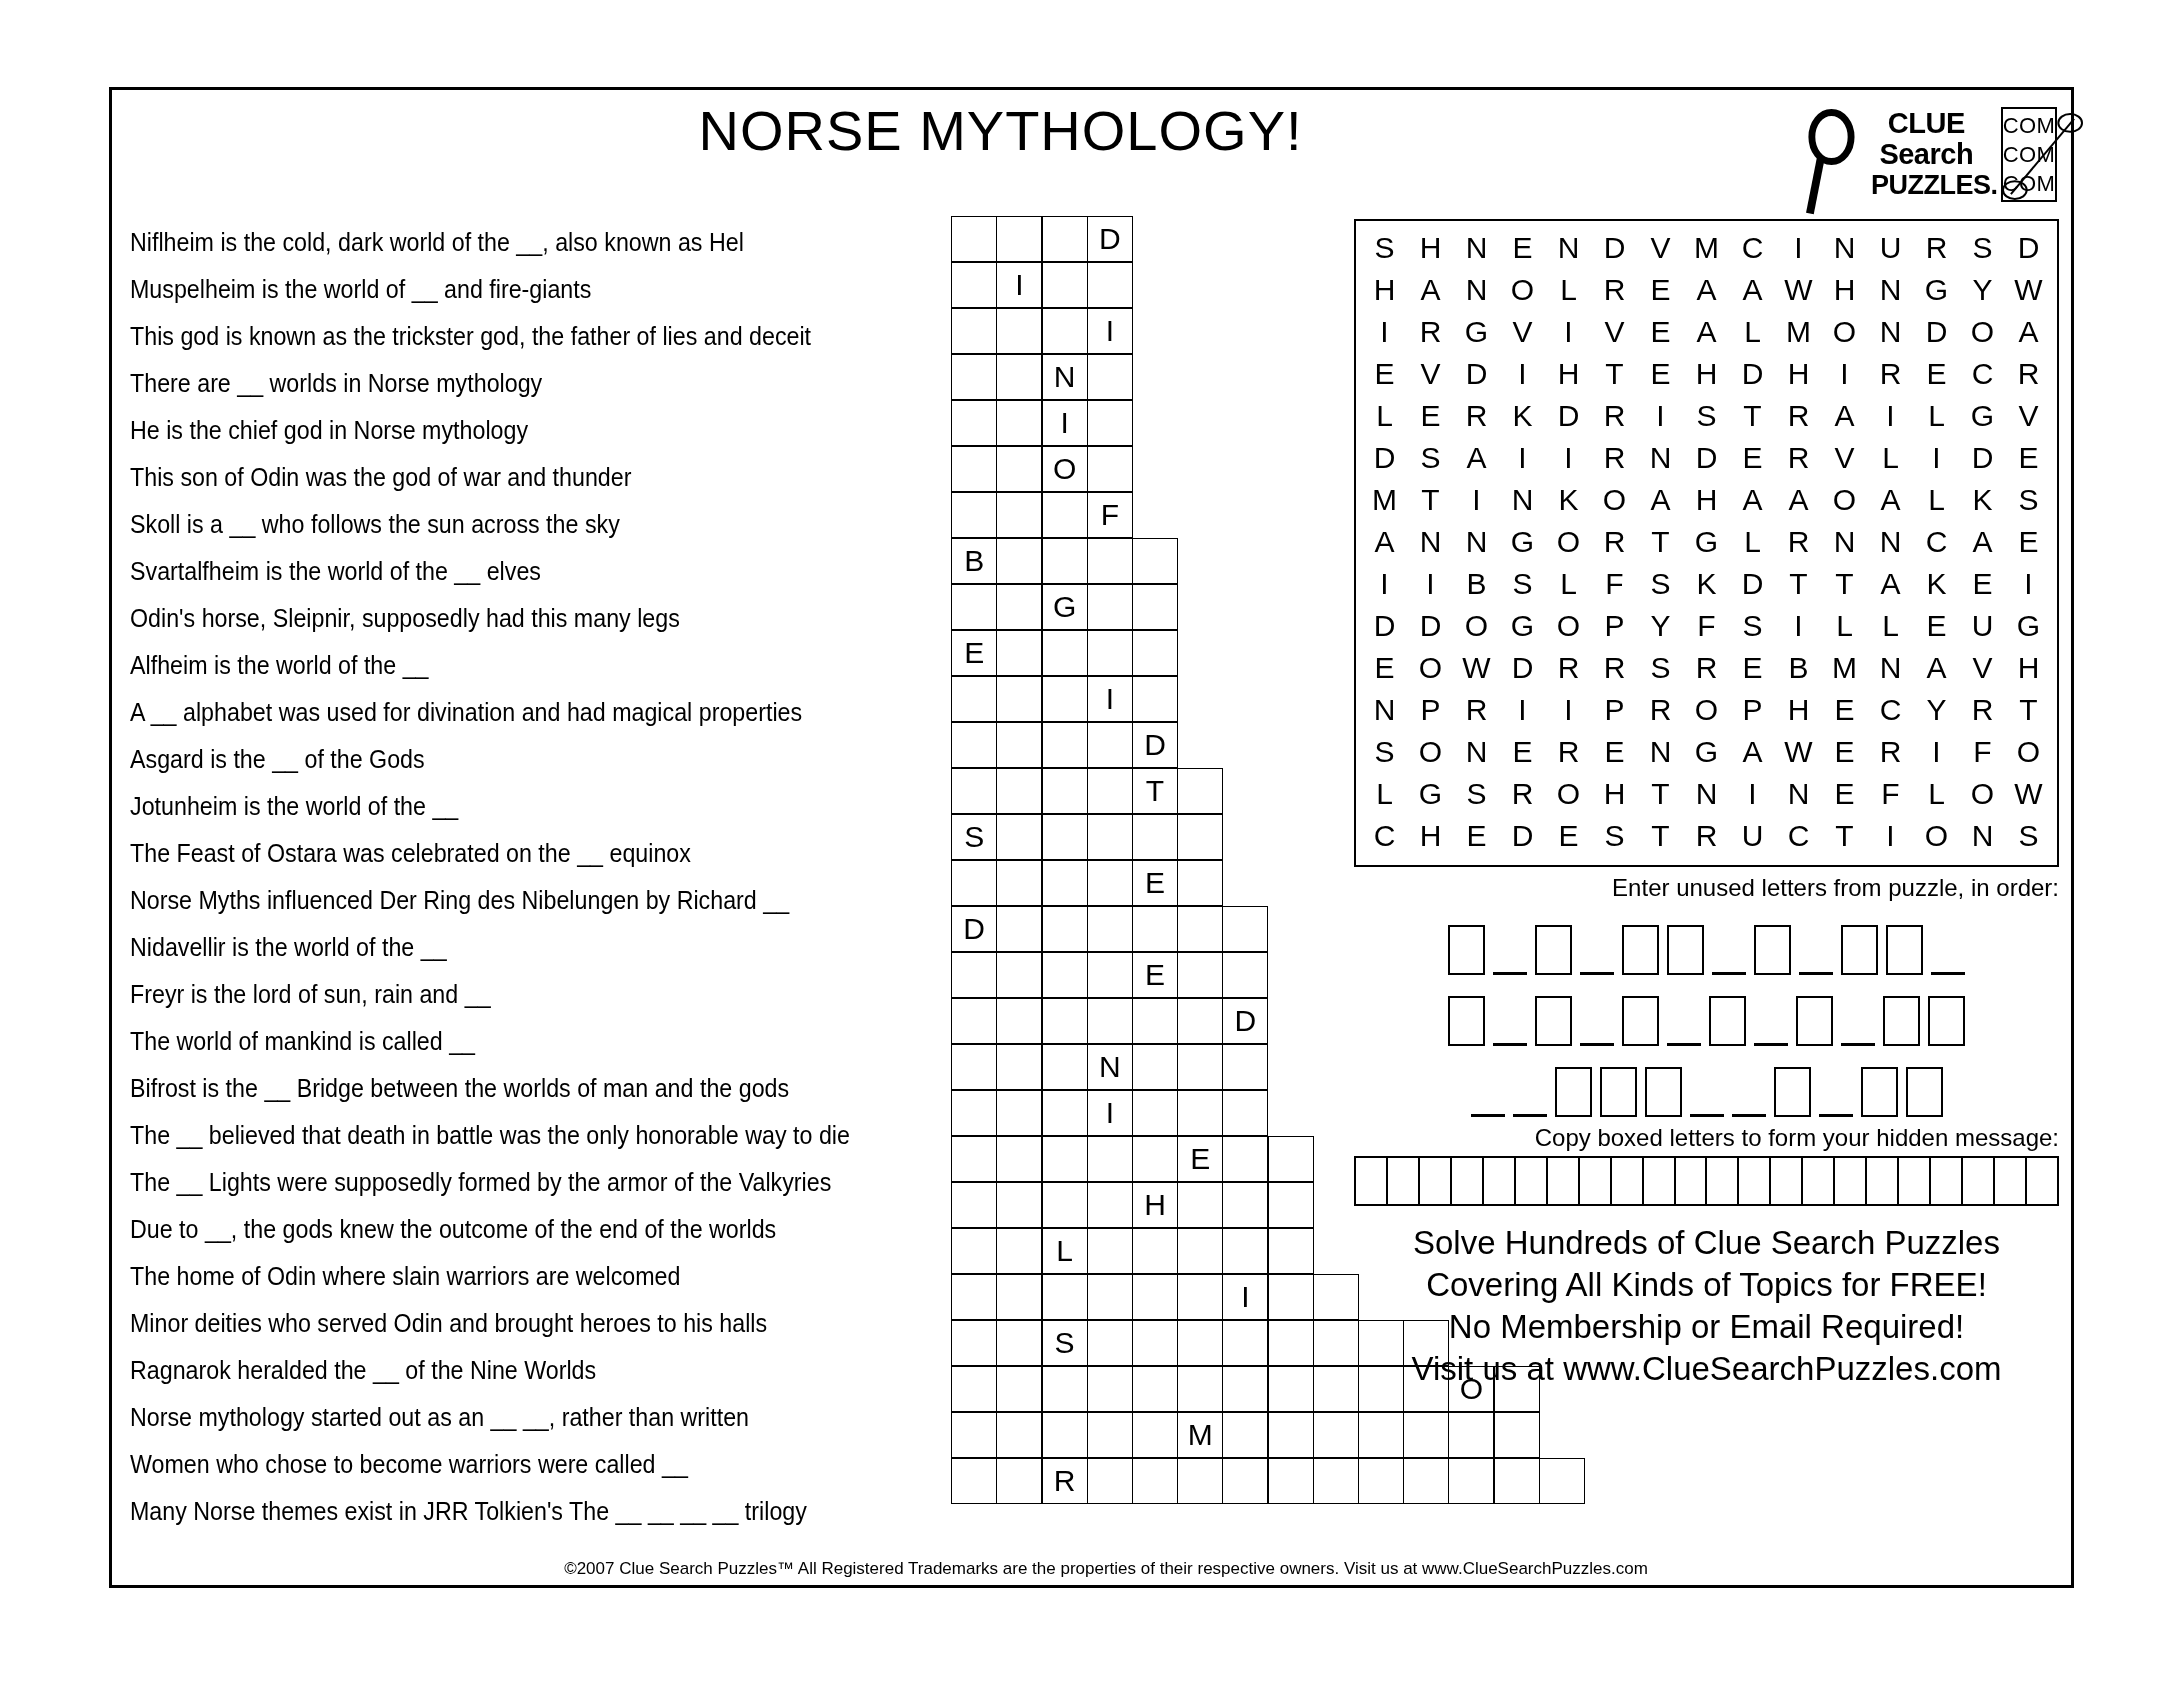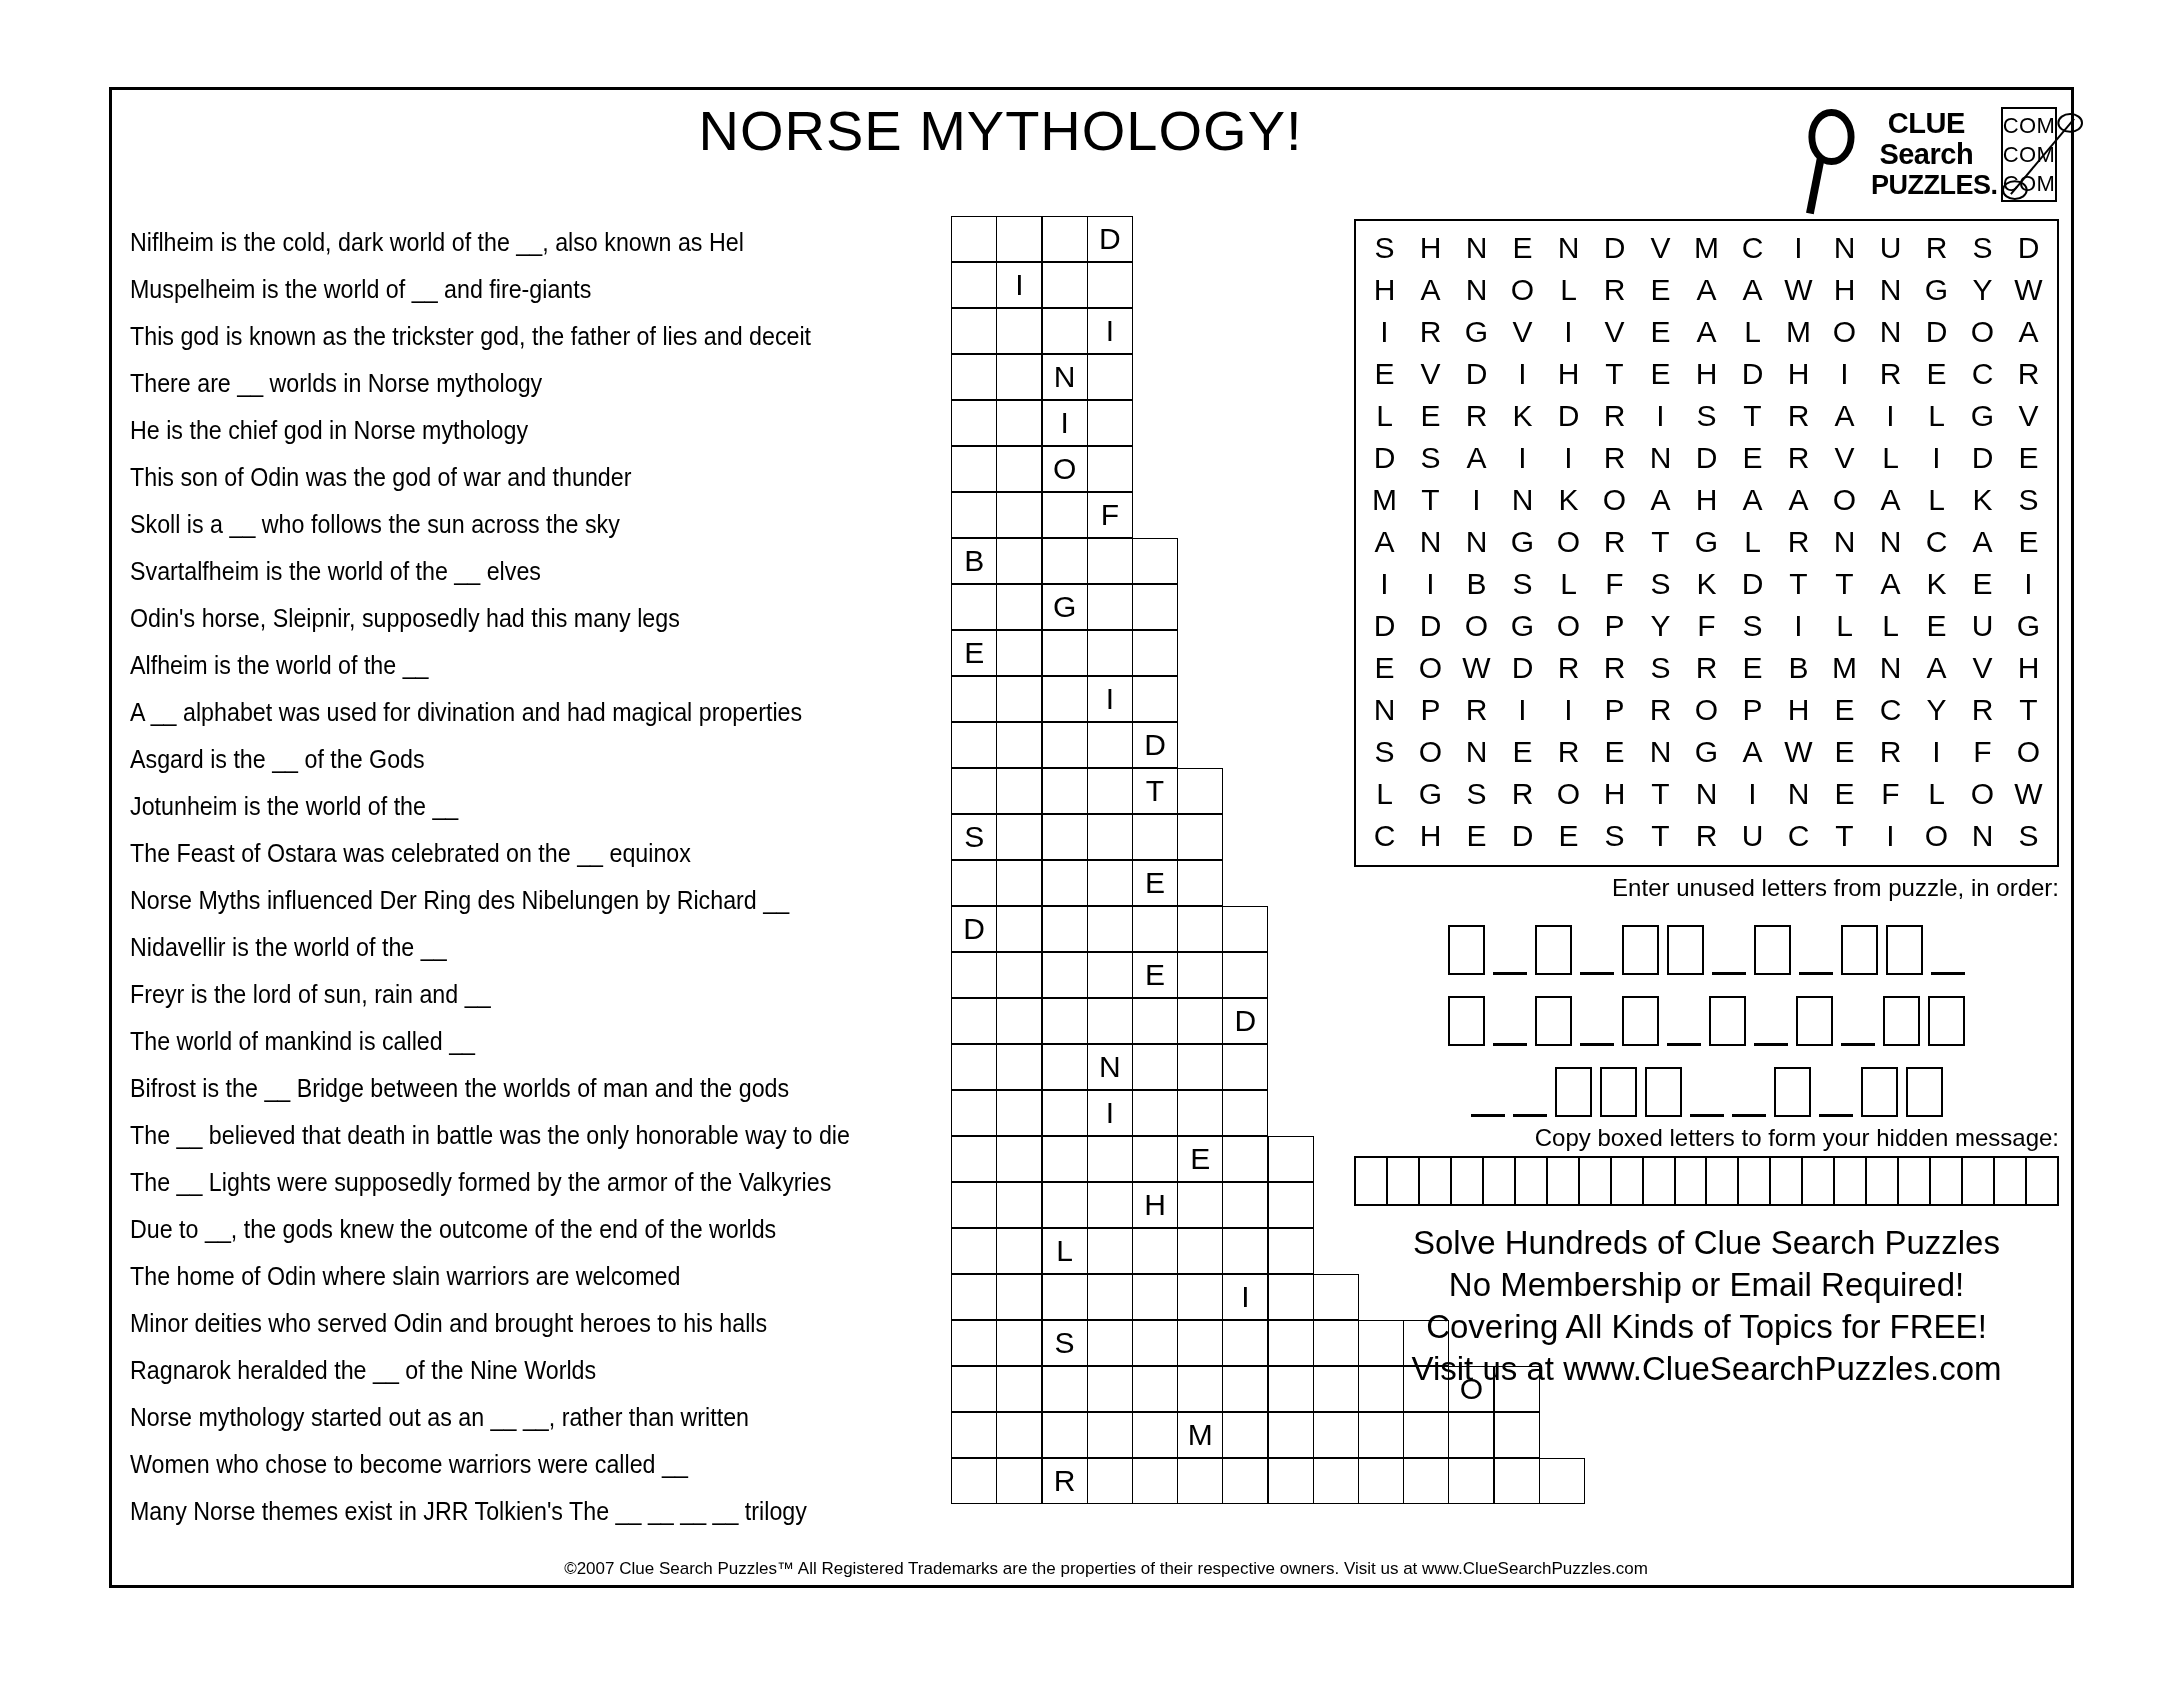--- a/index.html
+++ b/index.html
@@ -766,22 +766,22 @@
           <div class="msgcell"></div>
           <div class="msgcell"></div>
           <div class="msgcell"></div>
           <div class="msgcell"></div>
           <div class="msgcell"></div>
           <div class="msgcell"></div>
         </div>
 
       <div class="promo">
         <div>Solve Hundreds of Clue Search Puzzles</div>
+        <div>Covering All Kinds of Topics for FREE!</div>
         <div>No Membership or Email Required!</div>
-        <div>Covering All Kinds of Topics for FREE!</div>
         <div>
           <span>Visit us at </span><span class="u">www.ClueSearchPuzzles.com</span>
         </div>
       </div>
     </div>
   </div>
 
   <div id="footer">©2007 Clue Search Puzzles™ All Registered Trademarks are the properties of their respective owners. Visit us at www.ClueSearchPuzzles.com</div>
 </div>
 

